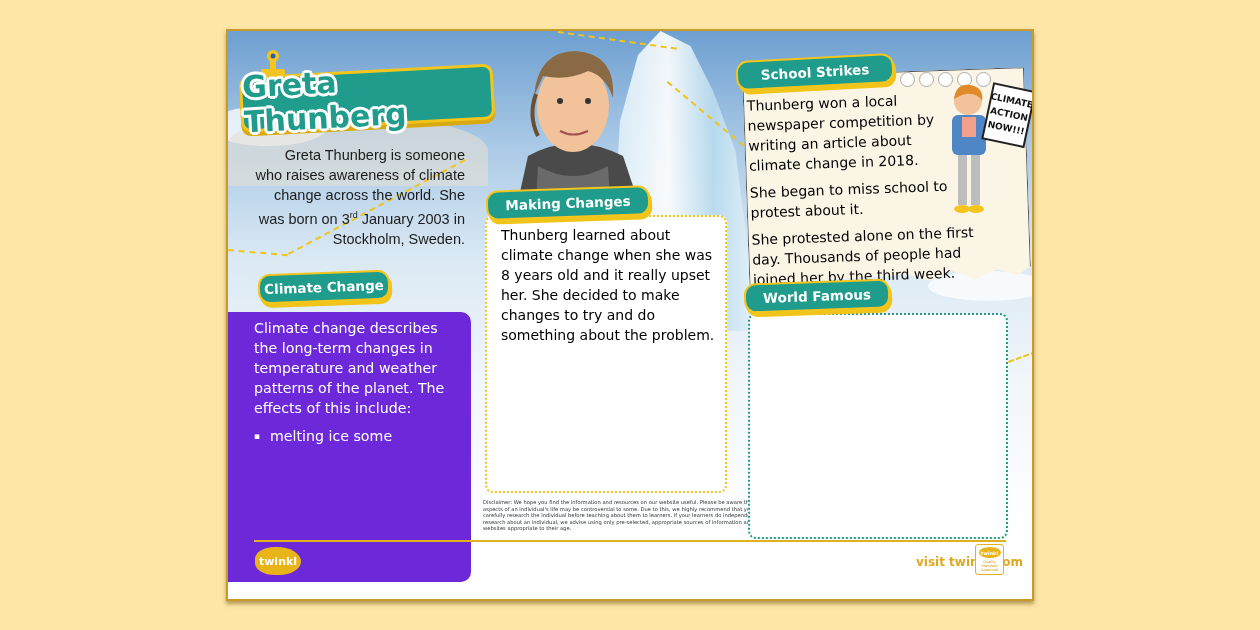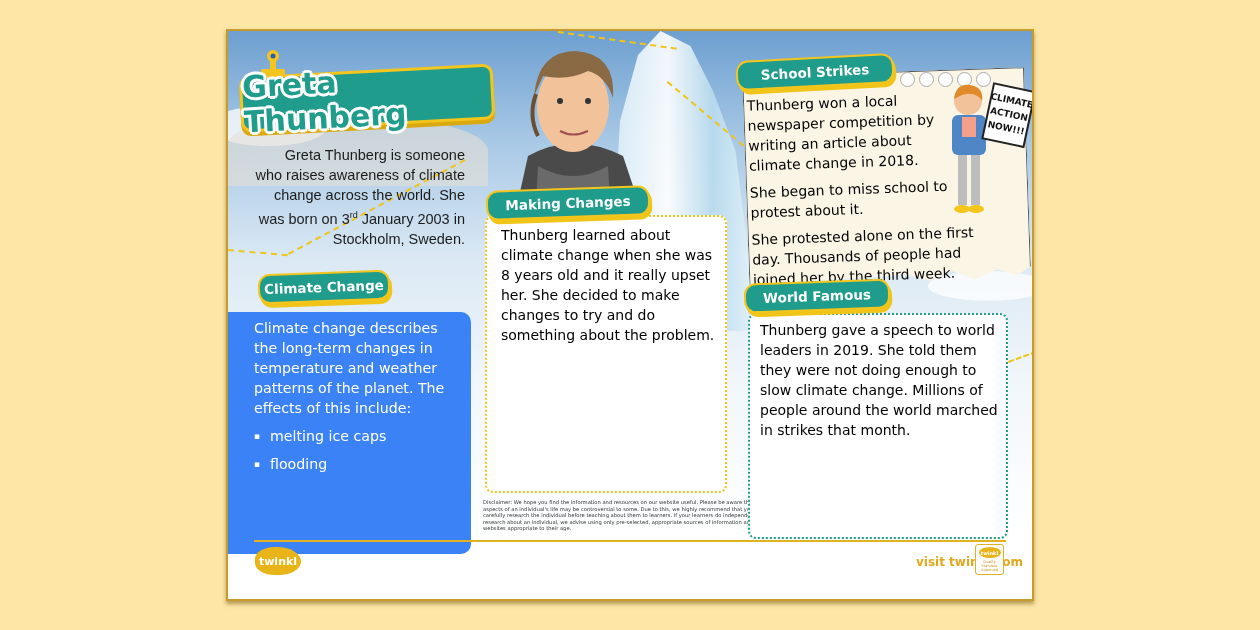--- a/index.html
+++ b/index.html
@@ -61,22 +61,22 @@
   .sec-header {
     position: absolute; height: 30px;
     background: #1f9c8c; border: 2px solid #f4c51d; border-radius: 12px 12px 12px 12px;
     box-shadow: 2px 4px 0 #f0c419;
     color: #fff; font-weight: bold; font-size: 13.5px;
     display: flex; align-items: center; justify-content: center;
   }
 
   
   .cc-box {
-    position: absolute; left: 0px; top: 281px; width: 243px; height: 242px;
-    background: #3b82f6; border-radius: 0 10px 10px 0;
+    position: absolute; left: 0px; top: 281px; width: 243px; height: 270px;
+    background: #6d28d9; border-radius: 0 10px 10px 0;
     color: #fff; padding: 6px 14px 0 26px;
   }
   .cc-box p { font-size: 14.2px; line-height: 20px; margin-bottom: 8px; }
   .cc-box ul { list-style: none; margin-bottom: 6px; }
   .cc-box li { font-size: 14.2px; line-height: 20px; margin-bottom: 8px; padding-left: 16px; position: relative; }
   .cc-box li::before { content: "▪"; position: absolute; left: 0; font-size: 9px; }
 
   
   .mc-box {
     position: absolute; left: 257px; top: 184px; width: 242px; height: 278px;
@@ -173,22 +173,21 @@
     <span class="title-text">Greta Thunberg</span>
   </div>
 
   <div class="intro body-text">
     <span>Greta Thunberg is someone who raises awareness of climate change across the world. She was born on 3</span><sup>rd</sup><span> January 2003 in Stockholm, Sweden.</span>
   </div>
 
   <div class="cc-box">
     <p>Climate change describes the long-term changes in temperature and weather patterns of the planet. The effects of this include:</p>
     <ul>
-      <li>melting ice caps</li>
-      <li>flooding</li>
+      <li>melting ice some</li>
     </ul>
   </div>
   <div class="sec-header" style="left:30px;top:241px;width:132px;transform:rotate(-2deg);">Climate Change</div>
 
   <div class="mc-box">
     <p>Thunberg learned about climate change when she was 8 years old and it really upset her. She decided to make changes to try and do something about the problem.</p>
   </div>
   <div class="sec-header" style="left:258px;top:157px;width:164px;transform:rotate(-2deg);">Making Changes</div>
 
   <div class="disclaimer">Disclaimer: We hope you find the information and resources on our website useful. Please be aware that aspects of an individual's life may be controversial to some. Due to this, we highly recommend that you carefully research the individual before teaching about them to learners. If your learners do independent research about an individual, we advise using only pre-selected, appropriate sources of information and websites appropriate to their age.</div>
@@ -219,21 +218,20 @@
     <ellipse cx="38" cy="130" rx="8" ry="4" fill="#f4c51d"></ellipse>
     <g transform="rotate(12 70 35)">
       <rect x="50" y="8" width="42" height="56" fill="#fff" stroke="#222" stroke-width="2"></rect>
       <text x="71" y="24" font-size="9" font-weight="bold" text-anchor="middle" font-family="DejaVu Sans, sans-serif" fill="#111">CLIMATE</text>
       <text x="71" y="38" font-size="9" font-weight="bold" text-anchor="middle" font-family="DejaVu Sans, sans-serif" fill="#111">ACTION</text>
       <text x="71" y="52" font-size="9" font-weight="bold" text-anchor="middle" font-family="DejaVu Sans, sans-serif" fill="#111">NOW!!!</text>
     </g>
   </svg>
 
   <div class="wf-box">
-    <p>Thunberg gave a speech to world leaders in 2019. She told them they were not doing enough to slow climate change. Millions of people around the world marched in strikes that month.</p>
   </div>
   <div class="sec-header" style="left:516px;top:250px;width:146px;transform:rotate(-2deg);">World Famous</div>
 
   <div class="footer-line"></div>
   <div class="twinkl-logo">twinkl</div>
   <div class="visit">visit twinkl.com</div>
   <div class="badge">
     <div class="cloud-mini">twinkl</div>
     <div class="small">Quality Standard Approved</div>
   </div>

